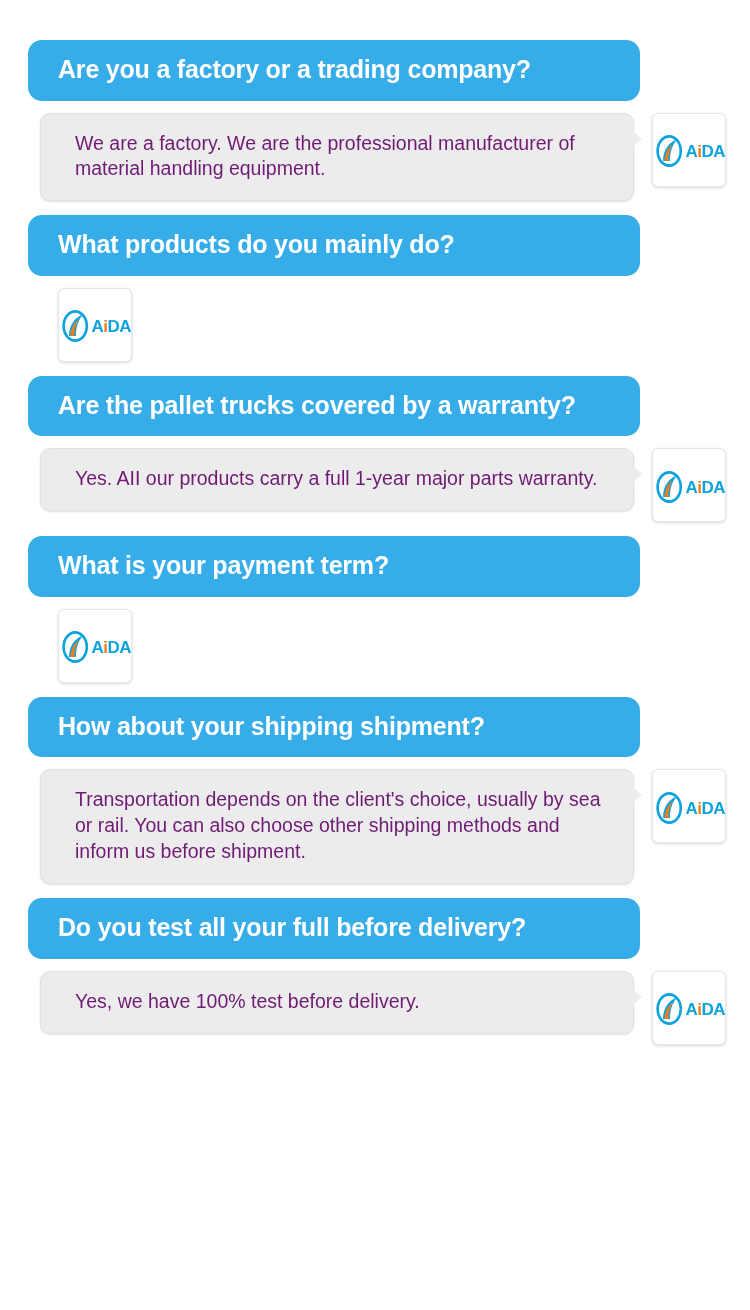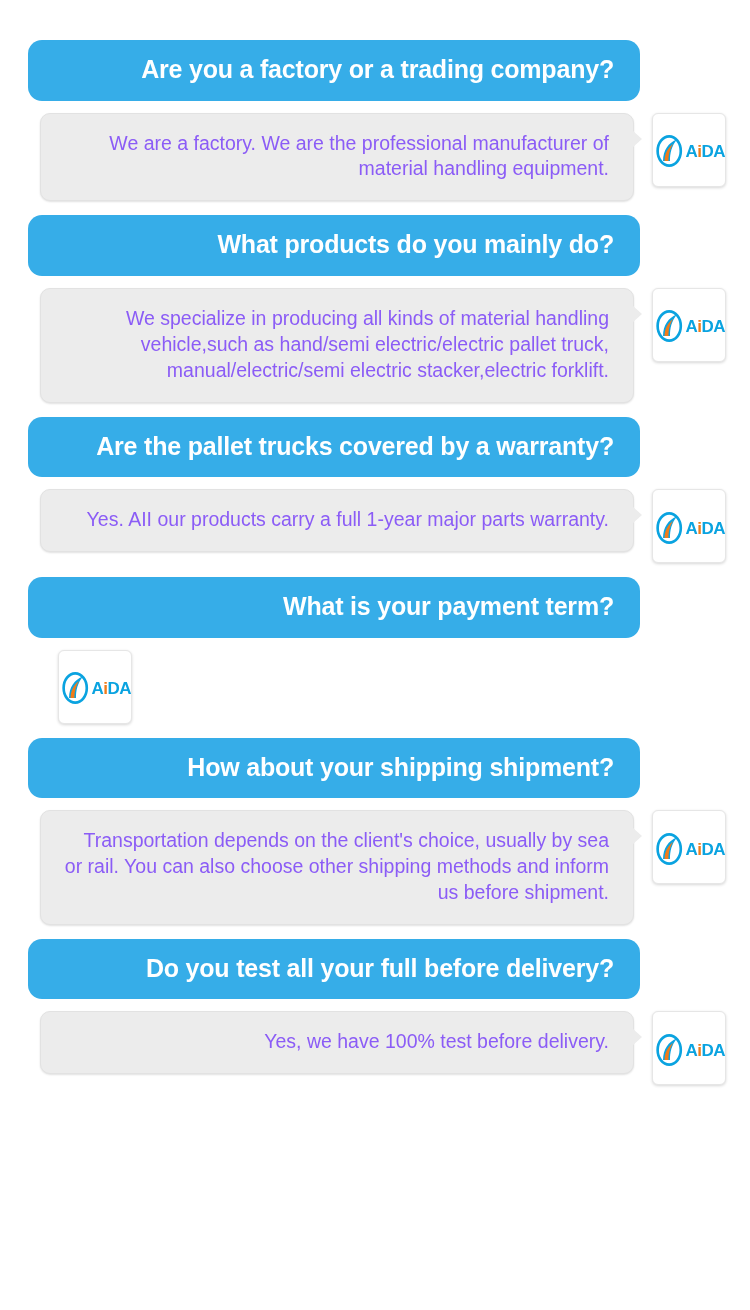--- a/index.html
+++ b/index.html
@@ -14,21 +14,20 @@
   #faq-page {
     position: relative;
     width: 750px;
     height: 1310px;
     background: #ffffff;
     padding: 40px 0 0 0;
   }
   .faq-item {
     position: relative;
     margin-bottom: 14px;
-    text-align: right;
   }
 
   
   .question-row {
     padding-left: 28px;
     padding-right: 110px;
   }
   .question-bubble {
     position: relative;
     display: block;
@@ -61,23 +60,23 @@
     display: flex;
     align-items: flex-start;
     padding-left: 40px;
     padding-right: 24px;
     margin-top: 12px;
   }
   .answer-bubble {
     position: relative;
     flex: 1 1 auto;
     background: #ececec;
-    color: #8b5cf6;
+    color: #701a75;
     border-radius: 10px;
-    padding: 17px 24px 18px 22px;
+    padding: 17px 24px 18px 34px;
     font-size: 19.5px;
     line-height: 1.33;
     border: 1px solid #e2e2e2;
     box-shadow: 0 1px 2px rgba(0,0,0,0.12);
   }
   .answer-bubble::after {
     content: "";
     position: absolute;
     right: -9px;
     top: 16px;
@@ -140,21 +139,20 @@
         <div class="logo-word"><span class="c-blue">A</span><span class="c-orange">i</span><span class="c-blue">DA</span></div>
       </div>
     </div>
   </div>
 
   <div class="faq-item">
     <div class="question-row">
       <div class="question-bubble">What products do you mainly do?</div>
     </div>
     <div class="answer-row">
-      <div class="answer-bubble">We specialize in producing all kinds of material handling vehicle,such as hand/semi electric/electric pallet truck, manual/electric/semi electric stacker,electric forklift.</div>
       <div class="logo-badge">
         <svg class="logo-mark" viewBox="0 0 42 40">
           <ellipse cx="21" cy="20" rx="15" ry="19" fill="none" stroke="#0aa3e0" stroke-width="3.4"></ellipse>
           <path d="M13 33 C13 19 20 9 31 5 C24 14 22 22 22 33 Z" fill="#0aa3e0"></path>
           <path d="M15 33 C15 24 19 16 26 11 C21 19 20 26 20 33 Z" fill="#f07c1a"></path>
         </svg>
         <div class="logo-word"><span class="c-blue">A</span><span class="c-orange">i</span><span class="c-blue">DA</span></div>
       </div>
     </div>
   </div>

